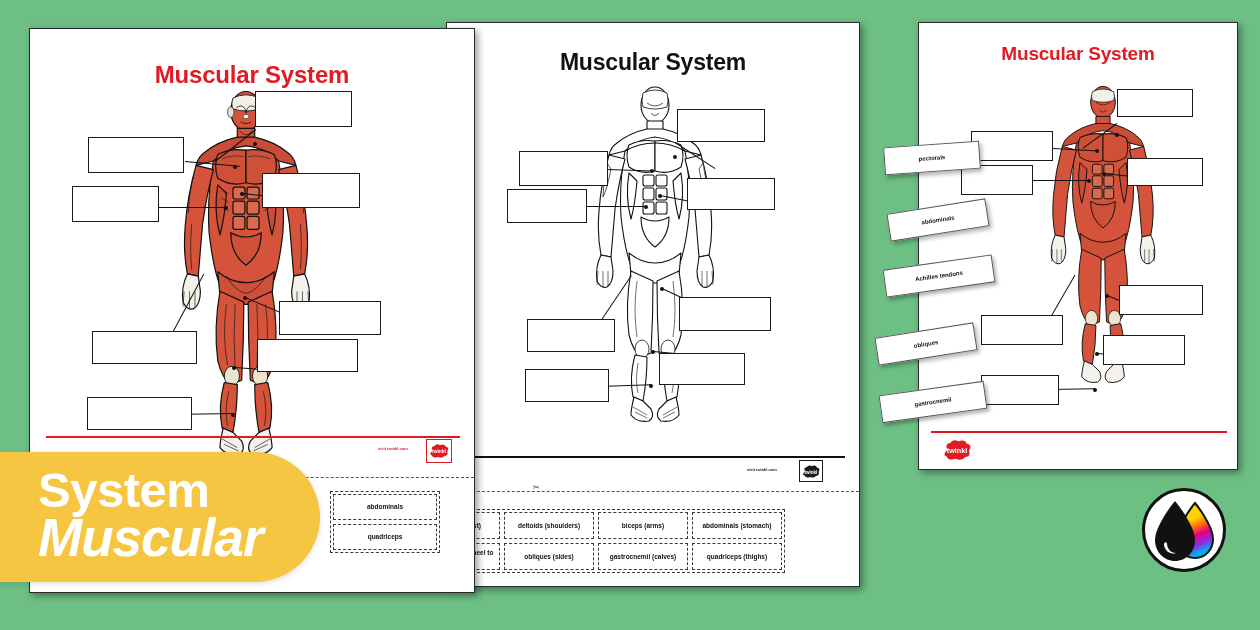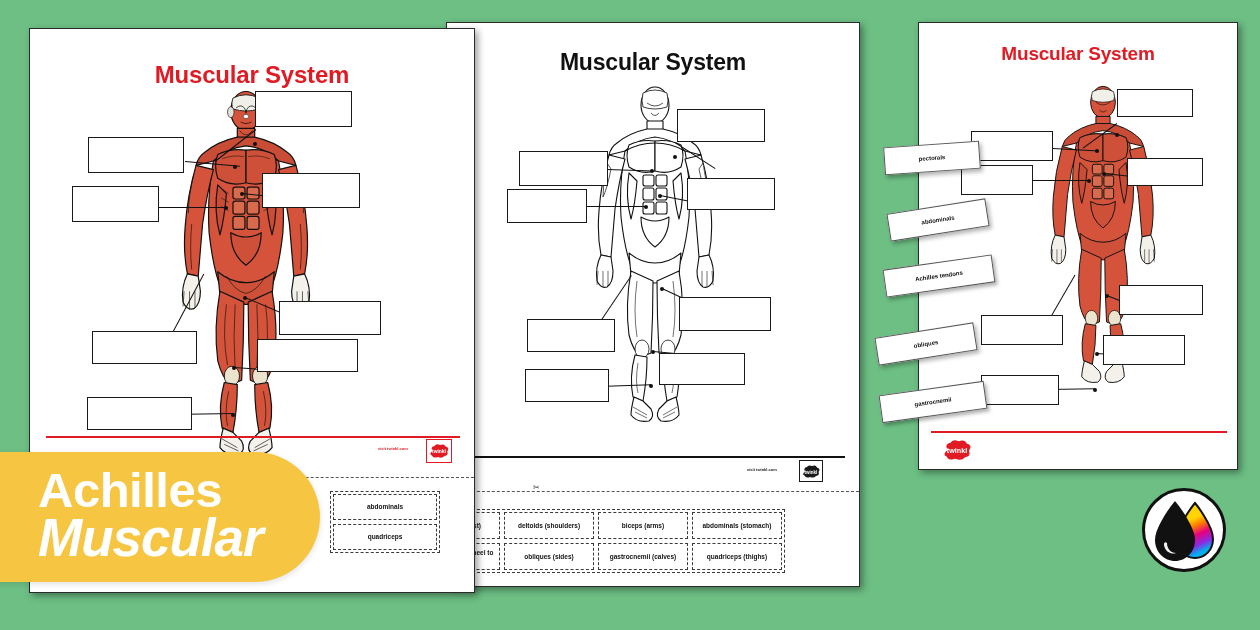--- a/index.html
+++ b/index.html
@@ -512,21 +512,21 @@
 
     <div class="cut-marks" style="left:0; top:448px;"></div>
     <div class="wordbank" style="left:300px; top:462px; width:110px; height:62px;
                 grid-template-columns:1fr; grid-template-rows:repeat(2,1fr);">
       <div class="wb-cell">abdominals</div>
       <div class="wb-cell">quadriceps</div>
     </div>
   </div>
 
   <div id="special-badge">
-    <div class="line1">Achilles</div>
+    <div class="line1">System</div>
     <div class="line2">Muscular</div>
   </div>
 
 
   <div id="ink-circle">
     <svg width="78" height="78" viewBox="0 0 78 78">
       <defs>
         <linearGradient id="cmyk" x1="0" y1="0" x2="0.3" y2="1">
           <stop offset="0%" stop-color="#ffd400"></stop>
           <stop offset="38%" stop-color="#ffd400"></stop>

